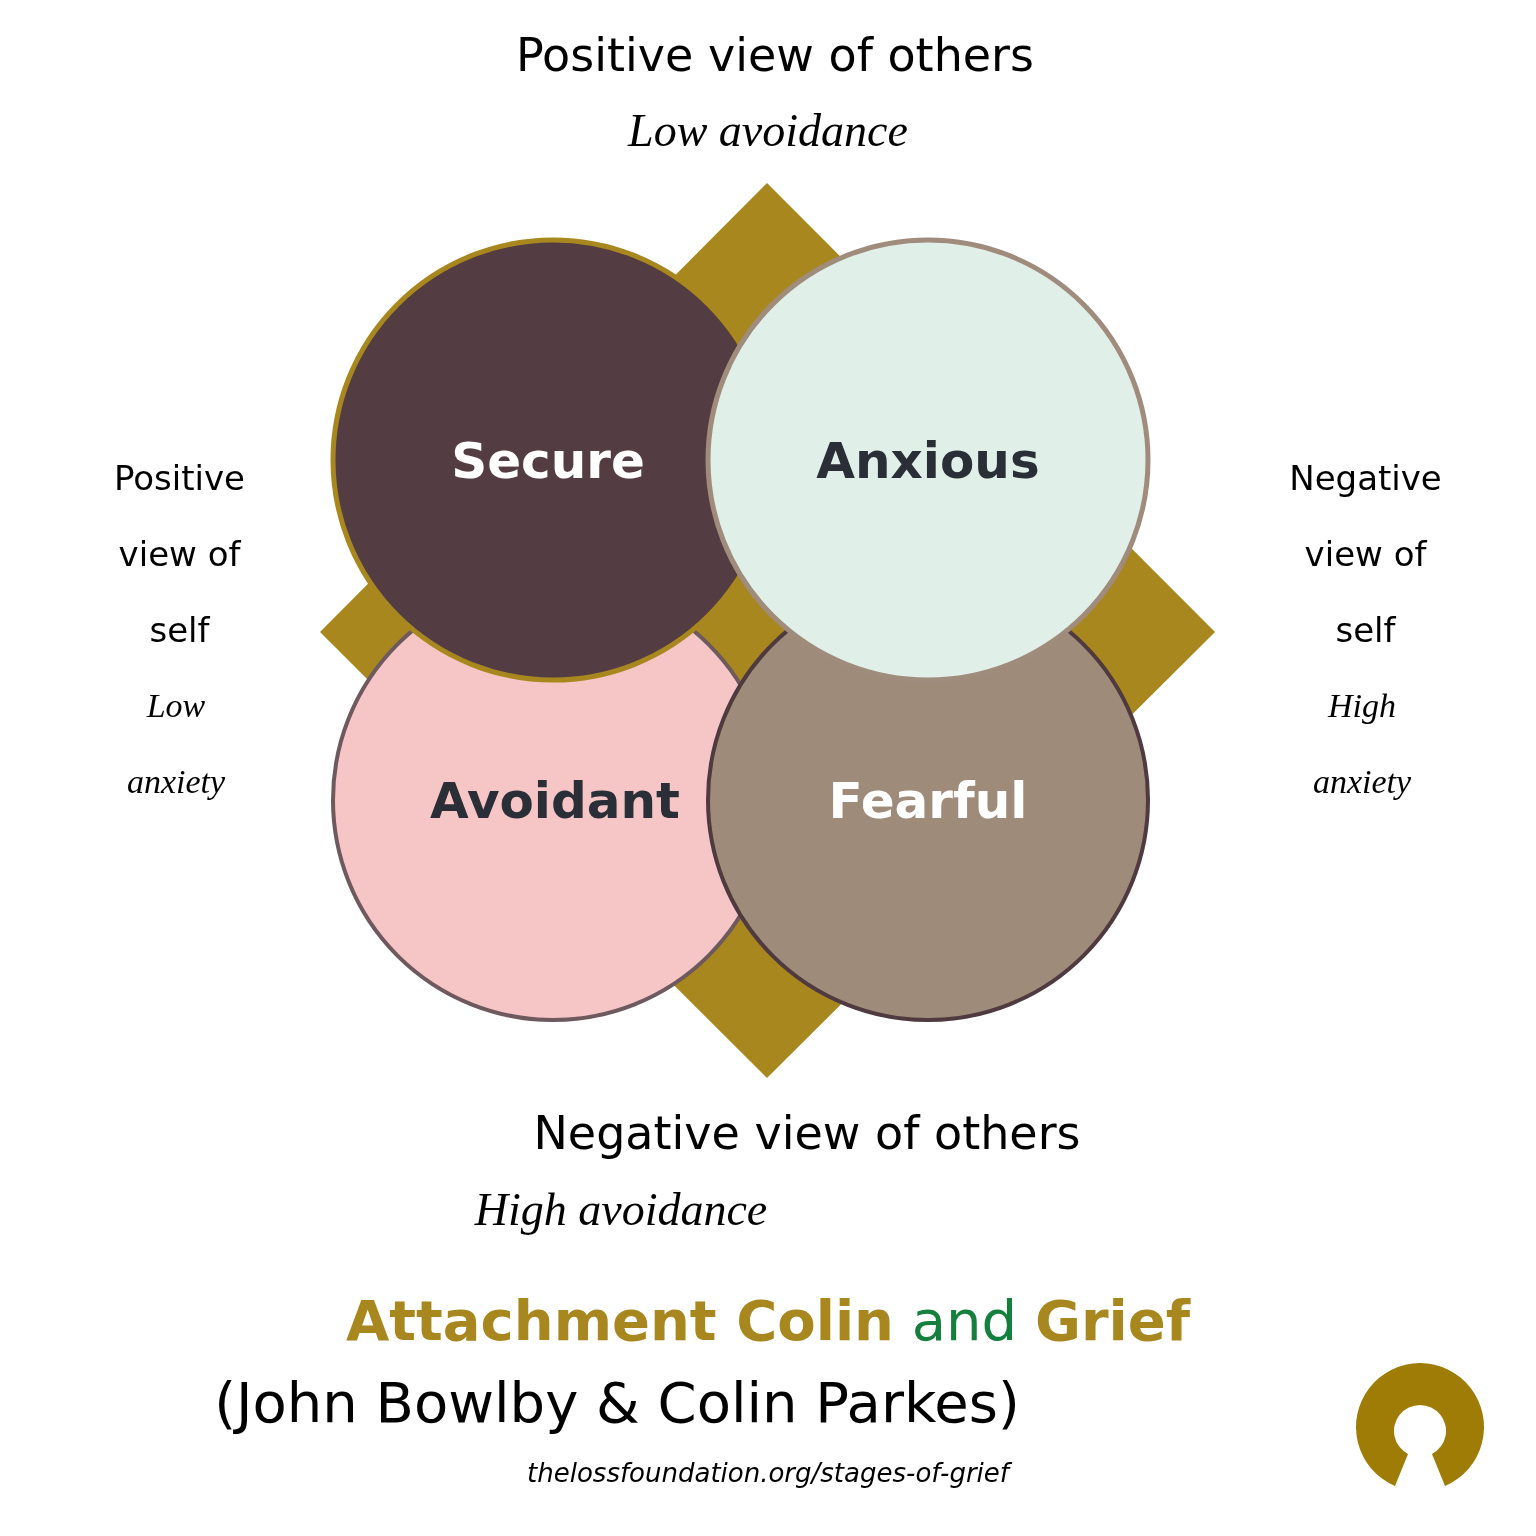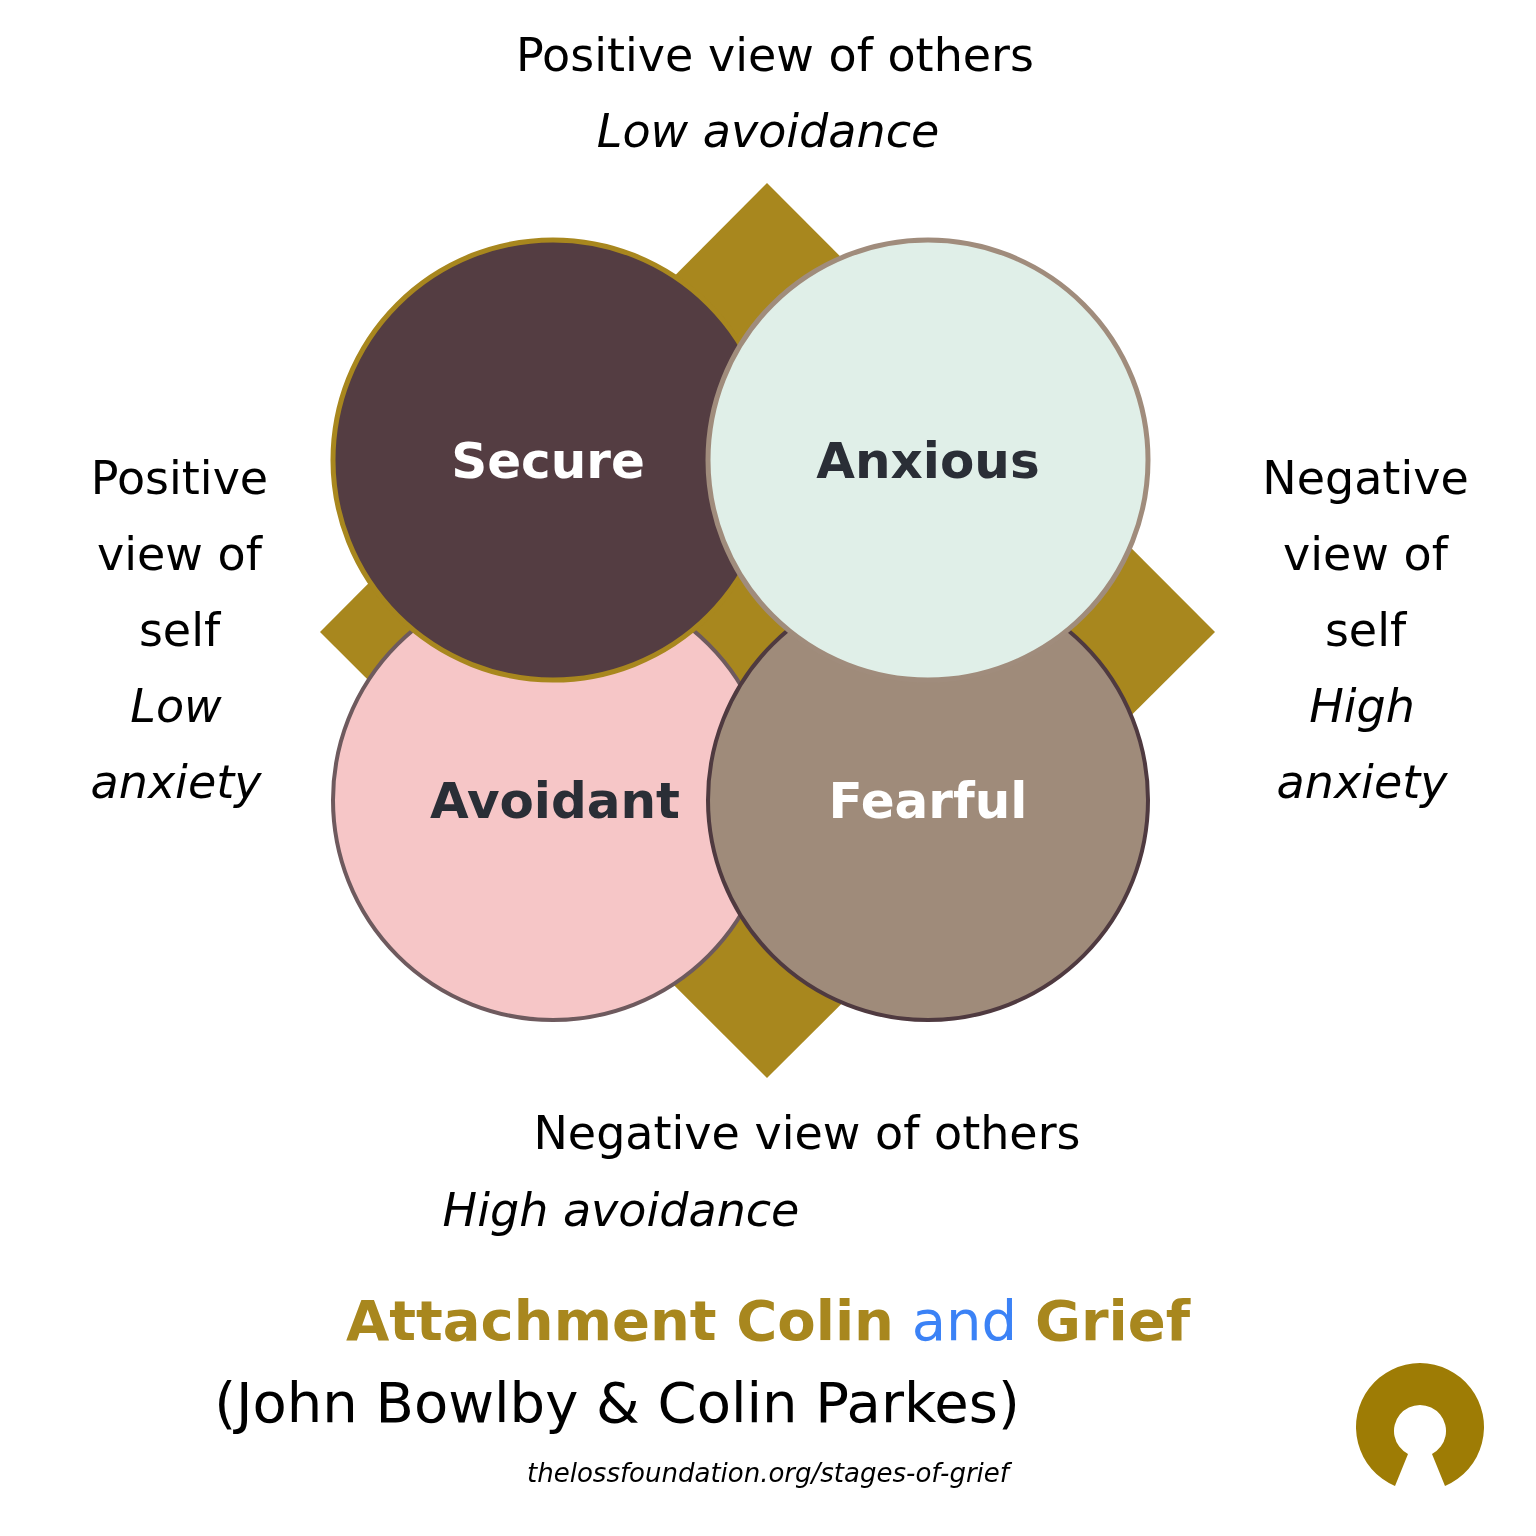--- a/index.html
+++ b/index.html
@@ -1,33 +1,33 @@
 <!DOCTYPE html>
 <html><head>
 <meta charset="utf-8">
 <style>
   html, body { margin:0; padding:0; background:#ffffff; }
   body { width:1536px; height:1536px; position:relative; overflow:hidden; font-family:"DejaVu Sans", sans-serif; color:#000; }
   .abs { position:absolute; }
   .center-text { text-align:center; }
   .bold { font-weight:normal;padding-left:7px; }
-  .ital { font-style:italic; font-weight:normal; }
+  .ital { font-style:italic; font-weight:normal;font-family:Liberation Serif, serif; }
   #top-title { left:0; width:1536px; top:28px; font-size:46px; }
   #top-sub { left:0; width:1536px; top:104px; font-size:46px; }
   #bottom-title { left:0; width:1536px; top:1106px; font-size:46px;margin-left:32px; }
   #bottom-sub { left:0; width:1242px; top:1183px; font-size:46px; }
-  .side { width:300px; font-size:46px; line-height:76px; }
+  .side { width:300px; font-size:34px; line-height:76px; }
   #left-label { left:26px; top:440px; }
   #right-label { left:1212px; top:440px; }
   .side .line { display:block; }
   #diagram { left:0; top:0; width:1536px; height:1536px; }
   .circle-label { font-weight:bold; font-size:50px; }
   #footer-title { left:0; width:1536px; top:1288px; font-size:56px; }
   #footer-title .gold { color:#a8871e; font-weight:bold; }
-  #footer-title .plain { color:#3b82f6; font-weight:normal;text-align:center; }
+  #footer-title .plain { color:#15803d; font-weight:normal;text-align:center; }
   #footer-authors { left:0; width:1234px; top:1370px; font-size:56px; font-weight:normal; }
   #footer-url { left:0; width:1536px; top:1458px; font-size:26px; font-weight:normal; font-style:italic; }
   #logo { left:1350px; top:1356px; width:140px; height:140px; }
 </style>
 </head>
 <body>
 
 <div id="top-title" class="abs center-text bold">Positive view of others</div>
 <div id="top-sub" class="abs center-text ital">Low avoidance</div>
 

